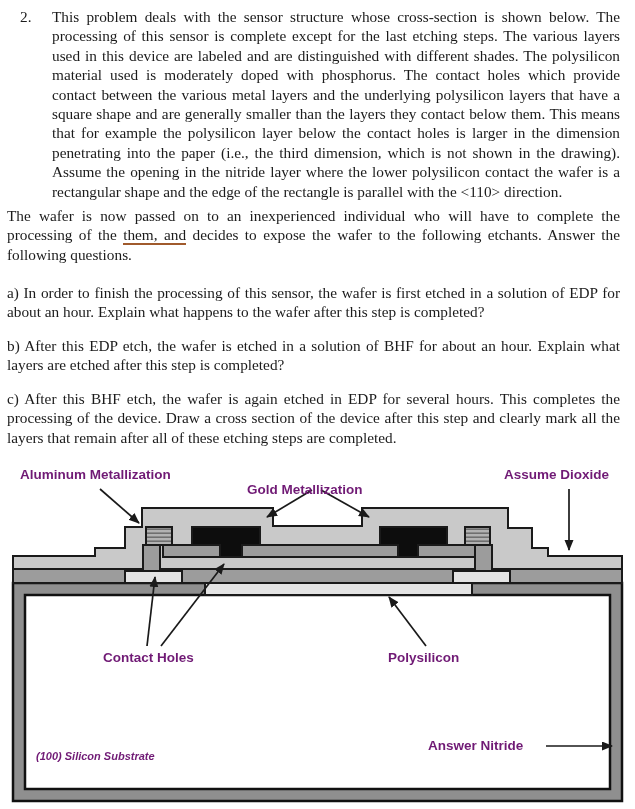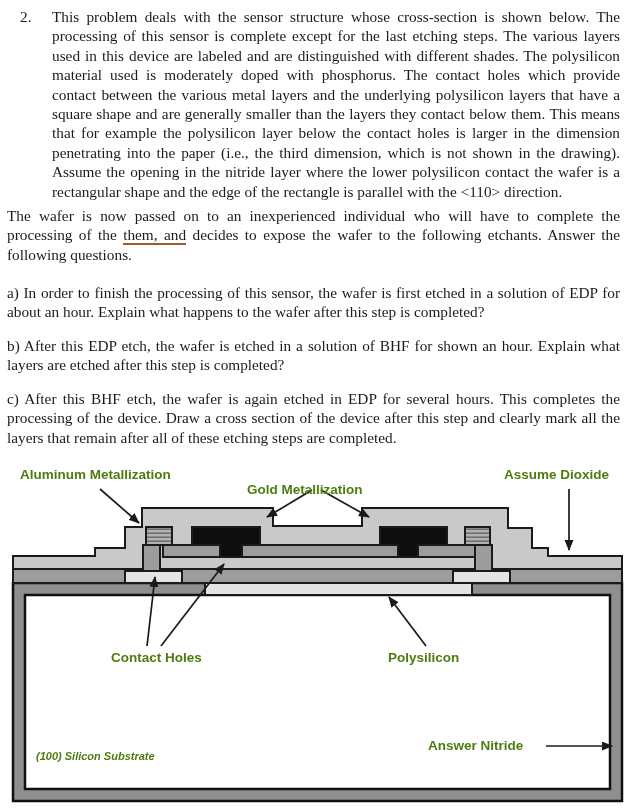--- a/index.html
+++ b/index.html
@@ -4,42 +4,42 @@
 <style>
   html,body{margin:0;padding:0;background:#ffffff;}
   .page{position:relative;width:635px;height:809px;background:#ffffff;overflow:hidden;
         font-family:"Liberation Serif", serif;color:#1b1b1b;}
   .para{position:absolute;font-size:15.3px;line-height:19.4px;text-align:justify;color:#1b1b1b;}
   .item{display:flex;}
   .item .num{flex:0 0 44px;padding-left:12px;box-sizing:border-box;}
   .item .body{flex:1;}
   .u-brown{border-bottom:2px solid #a05a2c;}
   .dlabel{position:absolute;font-family:"Liberation Sans", sans-serif;font-weight:700;
-          font-size:13.5px;color:#4d7c0f;white-space:nowrap;}
+          font-size:13.5px;color:#701a75;white-space:nowrap;}
   .dlabel.italic{font-style:italic;font-size:11px;font-family:"Liberation Sans", sans-serif;}
   svg.diagram{position:absolute;left:0;top:0;width:635px;height:809px;}
   .ol{stroke:#1a1a1a;stroke-width:2;}
   .ol-thick{stroke:#111111;stroke-width:2.5;}
   .arrow{stroke:#1a1a1a;stroke-width:1.7;fill:none;marker-end:url(#ah);}
   .mk{fill:#1a1a1a;}
 </style>
 </head>
 <body>
 
 <div class="page">
 
   <div class="para item" style="left:8px;top:7px;width:612px;">
     <span class="num">2.</span>
     <span class="body">This problem deals with the sensor structure whose cross-section is shown below. The processing of this sensor is complete except for the last etching steps. The various layers used in this device are labeled and are distinguished with different shades. The polysilicon material used is moderately doped with phosphorus. The contact holes which provide contact between the various metal layers and the underlying polysilicon layers that have a square shape and are generally smaller than the layers they contact below them. This means that for example the polysilicon layer below the contact holes is larger in the dimension penetrating into the paper (i.e., the third dimension, which is not shown in the drawing). Assume the opening in the nitride layer where the lower polysilicon contact the wafer is a rectangular shape and the edge of the rectangle is parallel with the &lt;110&gt; direction.</span>
   </div>
 
   <div class="para" style="left:7px;top:206px;width:613px;"><span>The wafer is now passed on to an inexperienced individual who will have to complete the processing of the </span><span class="u-brown">them, and</span><span> decides to expose the wafer to the following etchants. Answer the following questions.</span></div>
 
   <div class="para" style="left:7px;top:283px;width:613px;">a) In order to finish the processing of this sensor, the wafer is first etched in a solution of EDP for about an hour. Explain what happens to the wafer after this step is completed?</div>
-  <div class="para" style="left:7px;top:336px;width:613px;">b) After this EDP etch, the wafer is etched in a solution of BHF for shown an hour. Explain what layers are etched after this step is completed?</div>
+  <div class="para" style="left:7px;top:336px;width:613px;">b) After this EDP etch, the wafer is etched in a solution of BHF for about an hour. Explain what layers are etched after this step is completed?</div>
   <div class="para" style="left:7px;top:389px;width:613px;">c) After this BHF etch, the wafer is again etched in EDP for several hours. This completes the processing of the device. Draw a cross section of the device after this step and clearly mark all the layers that remain after all of these etching steps are completed.</div>
 
   <svg class="diagram" viewBox="0 0 635 809">
     <defs>
       <marker id="ah" markerWidth="12" markerHeight="10" refX="10" refY="4.5" orient="auto" markerUnits="userSpaceOnUse">
         <path class="mk" d="M0,0 L11,4.5 L0,9 Z"></path>
       </marker>
       <pattern id="hatch" width="6" height="4" patternUnits="userSpaceOnUse">
         <rect width="6" height="4" fill="#b2b2b2"></rect>
         <line x1="0" y1="1.2" x2="6" y2="1.2" stroke-width="1.6" stroke="#6f6f6f"></line>
@@ -75,18 +75,18 @@
     <line class="arrow" x1="569" y1="489" x2="569" y2="550"></line>
     <line class="arrow" x1="147" y1="646" x2="155" y2="577"></line>
     <line class="arrow" x1="161" y1="646" x2="224" y2="564"></line>
     <line class="arrow" x1="426" y1="646" x2="389" y2="597"></line>
     <line class="arrow" x1="546" y1="746" x2="612" y2="746"></line>
   </svg>
 
   <div class="dlabel" style="left:20px;top:467px;">Aluminum Metallization</div>
   <div class="dlabel" style="left:247px;top:482px;">Gold Metallization</div>
   <div class="dlabel" style="left:504px;top:467px;">Assume Dioxide</div>
-  <div class="dlabel" style="left:103px;top:650px;margin-left:8px;">Contact Holes</div>
+  <div class="dlabel" style="left:103px;top:650px;">Contact Holes</div>
   <div class="dlabel" style="left:388px;top:650px;">Polysilicon</div>
   <div class="dlabel" style="left:428px;top:738px;">Answer Nitride</div>
   <div class="dlabel italic" style="left:36px;top:750px;">(100) Silicon Substrate</div>
 
 </div>
 
 </body></html>

